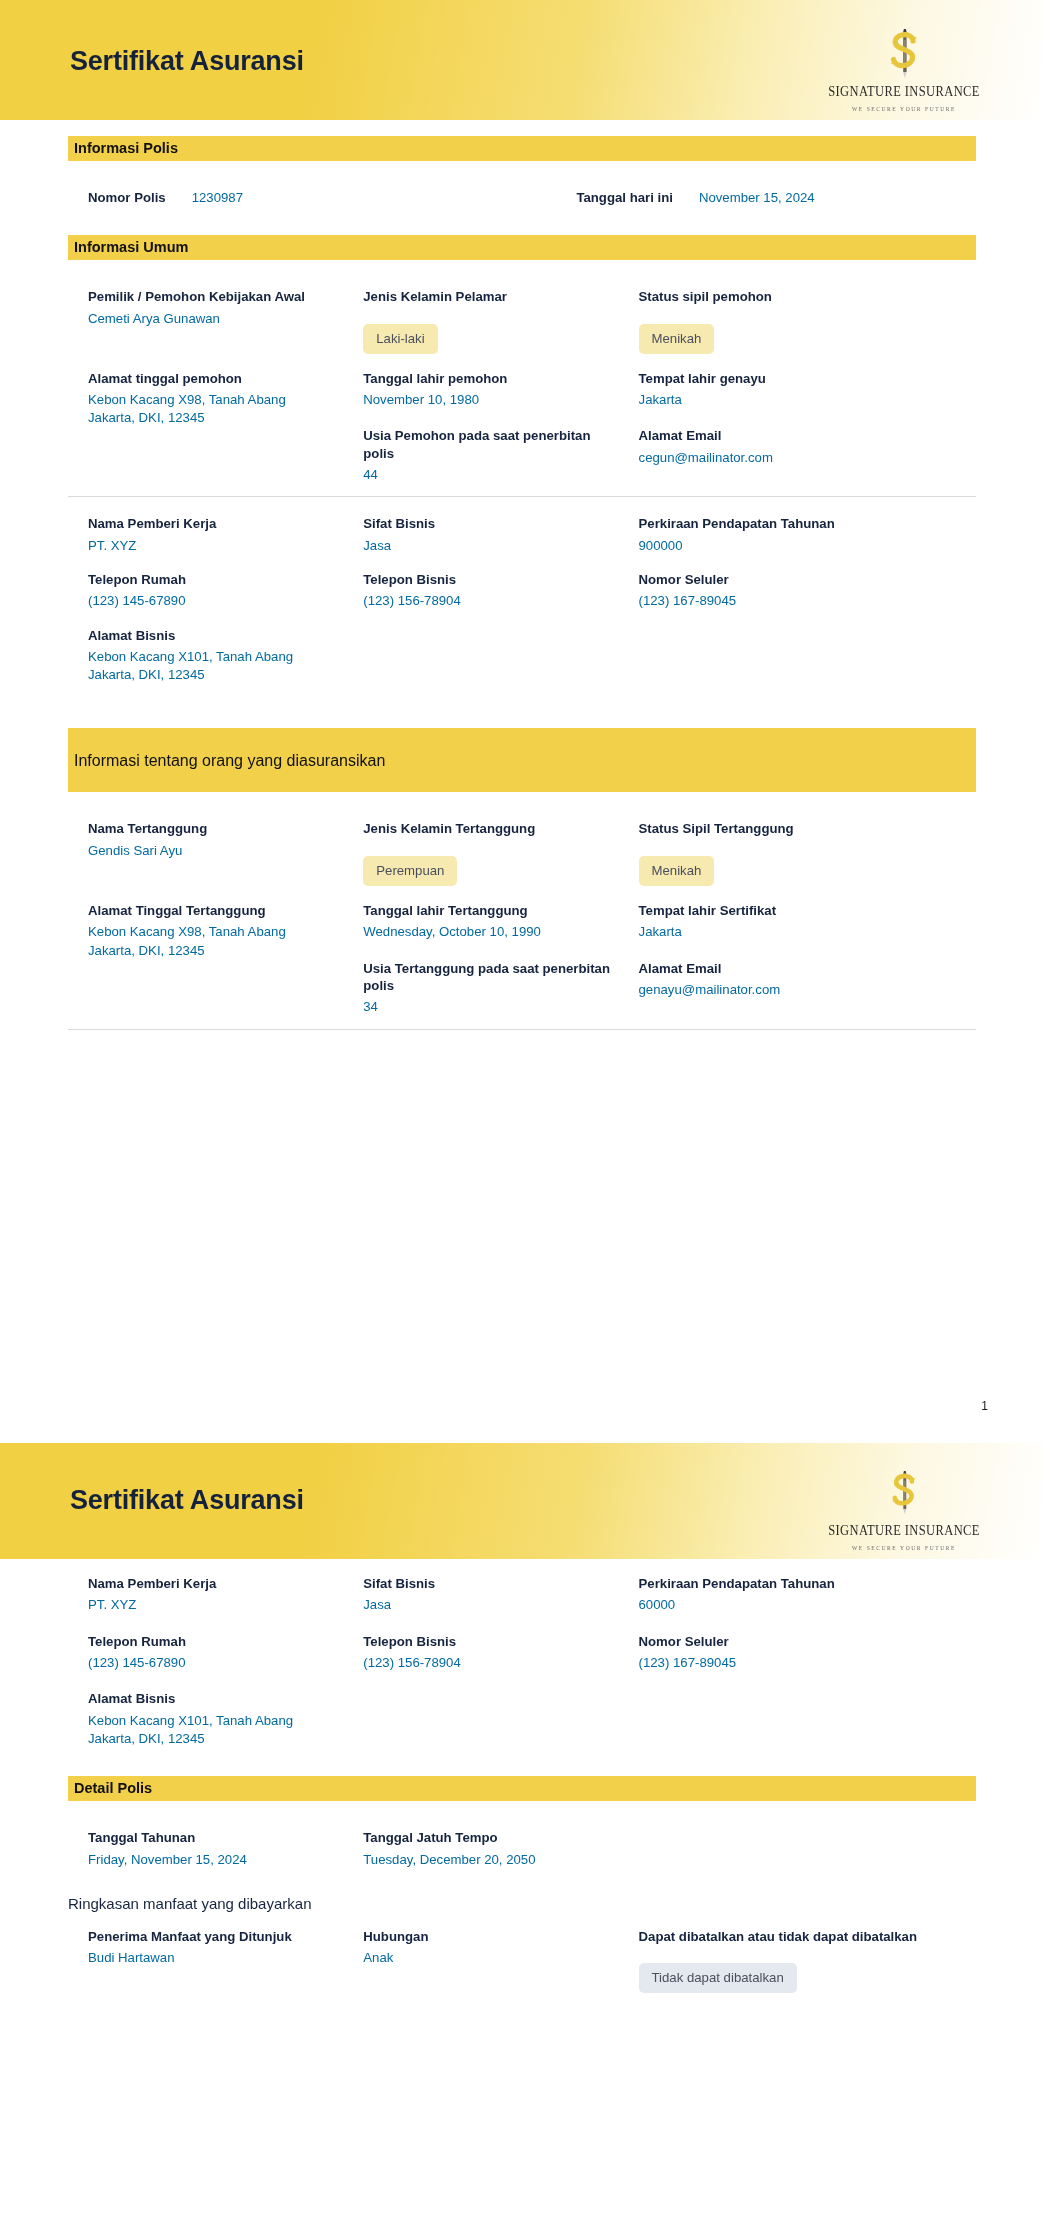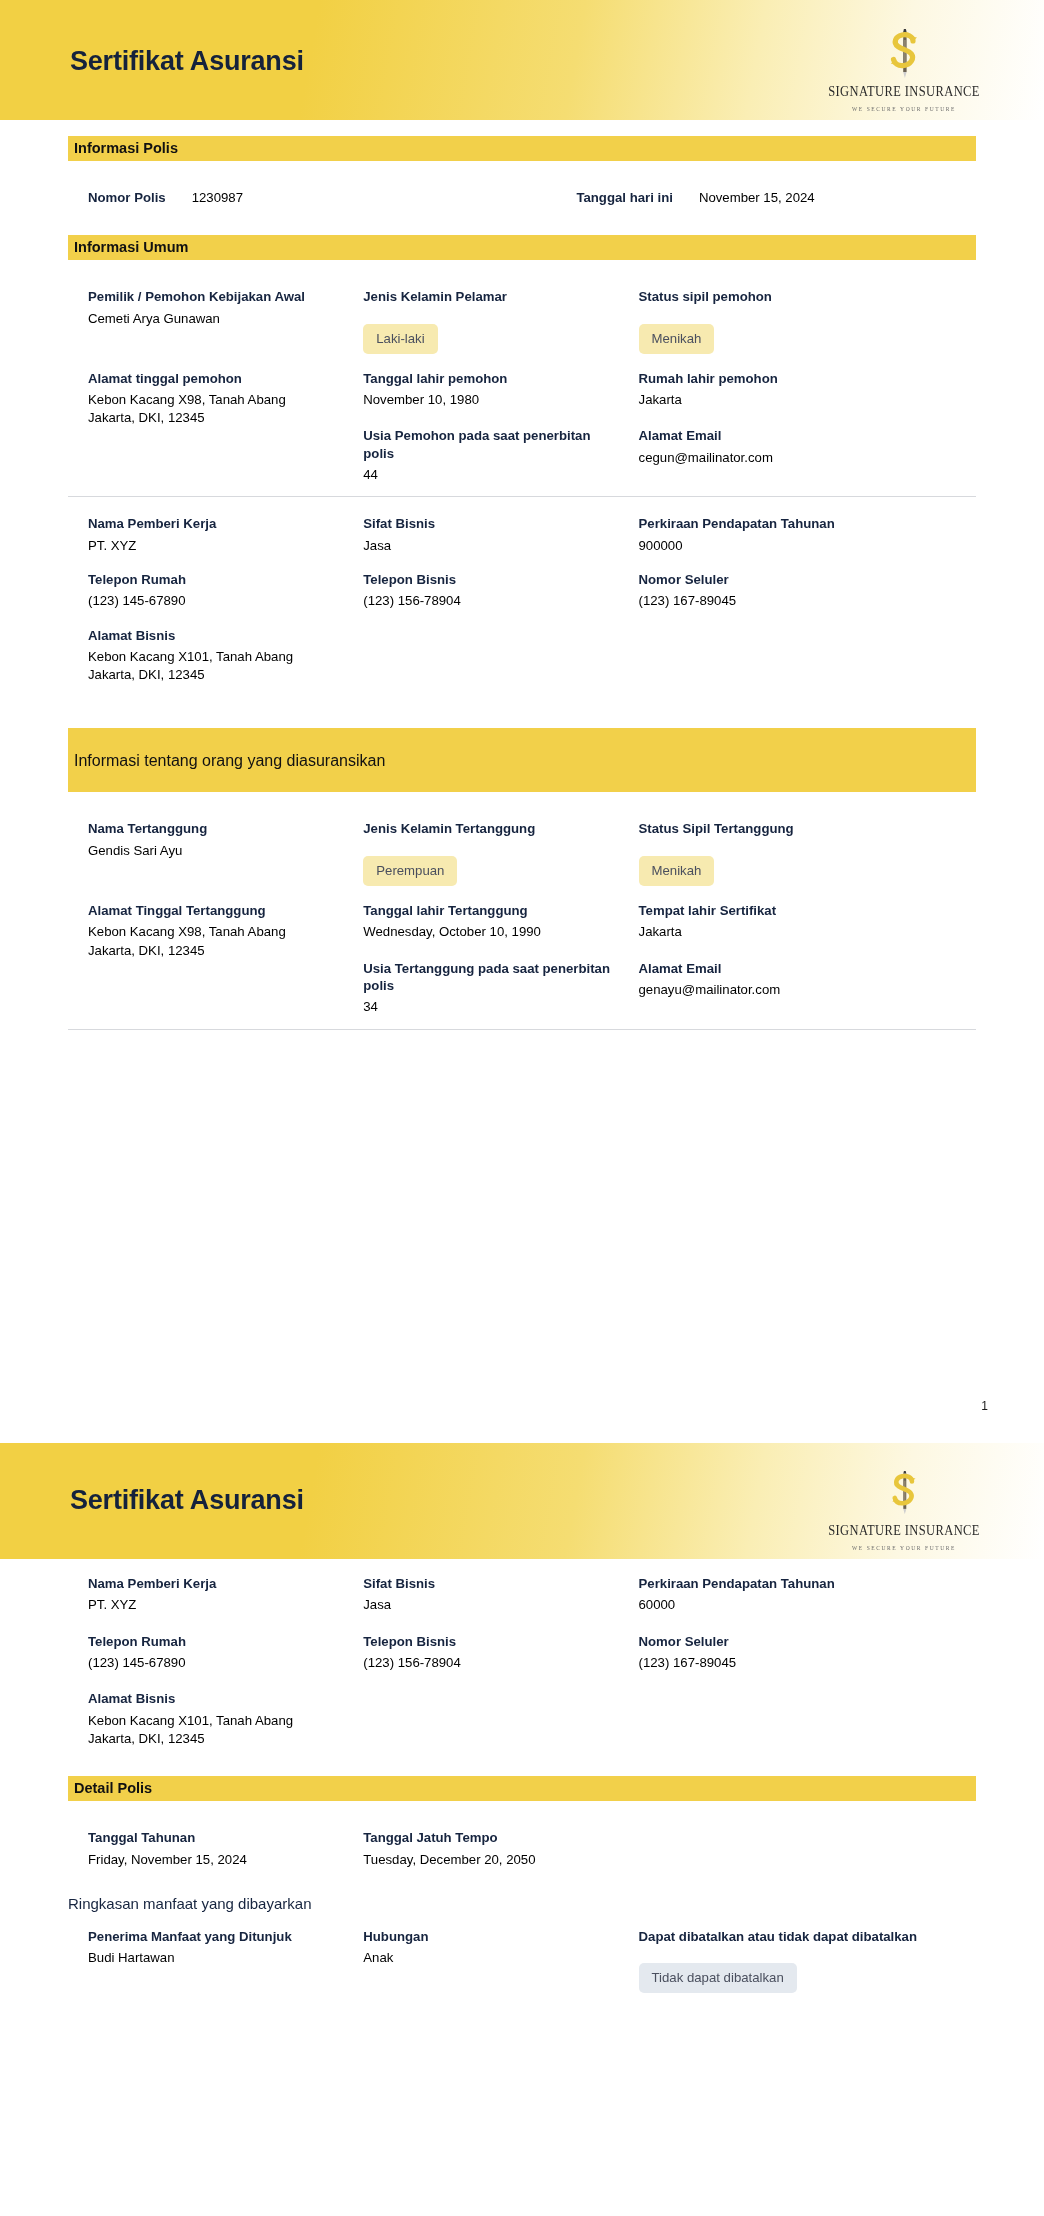--- a/index.html
+++ b/index.html
@@ -116,21 +116,21 @@
 
   .label {
     font-weight: bold;
     font-size: 13.2px;
     color: #16243f;
     line-height: 1.32;
     margin-bottom: 4px;
   }
   .value {
     font-size: 13.2px;
-    color: #000000;
+    color: #0369a1;
     line-height: 1.38;
     white-space: pre-line;
   }
 
   .badge {
     display: inline-block;
     background: #f7eab0;
     color: #4a4f5e;
     font-size: 13.2px;
     padding: 7px 13px 8px 13px;
@@ -261,21 +261,21 @@
           <div class="label">Tanggal lahir pemohon</div>
           <div class="value">November 10, 1980</div>
         </div>
         <div class="field">
           <div class="label">Usia Pemohon pada saat penerbitan polis</div>
           <div class="value">44</div>
         </div>
       </div>
       <div class="col c3">
         <div class="field">
-          <div class="label">Rumah lahir pemohon</div>
+          <div class="label">Tempat lahir genayu</div>
           <div class="value">Jakarta</div>
         </div>
         <div class="field">
           <div class="label">Alamat Email</div>
           <div class="value">cegun@mailinator.com</div>
         </div>
       </div>
     </div>
 
     <div class="divider"></div>

